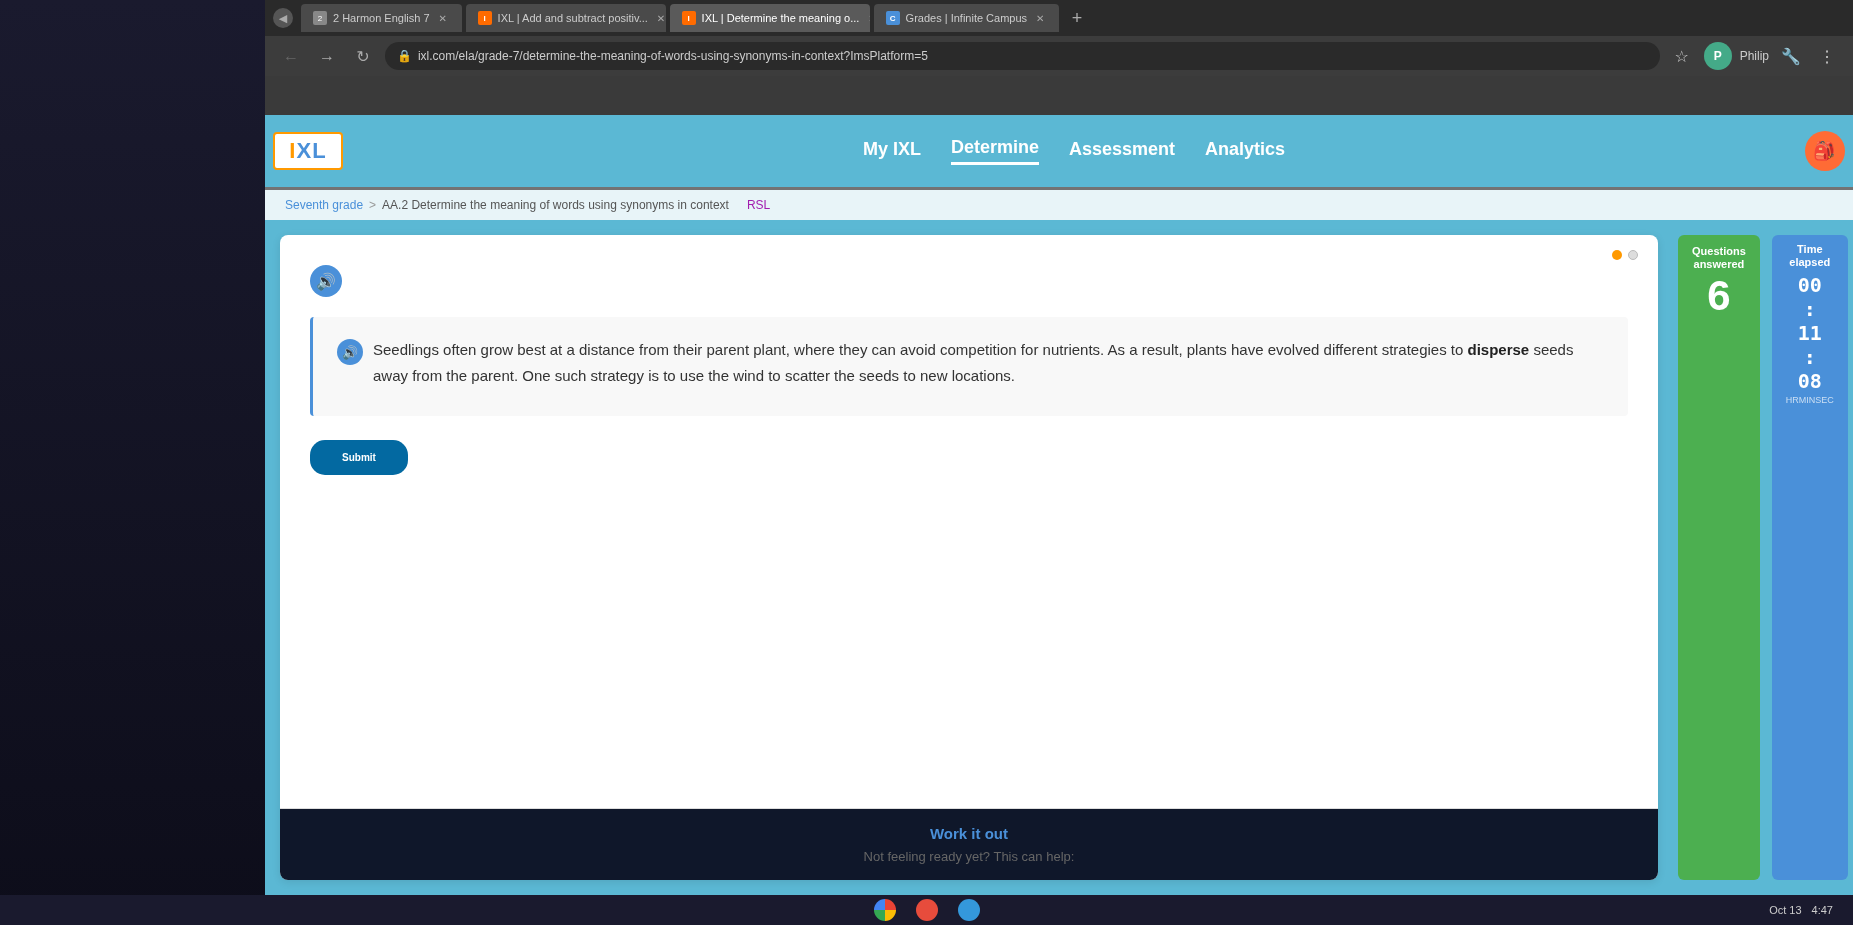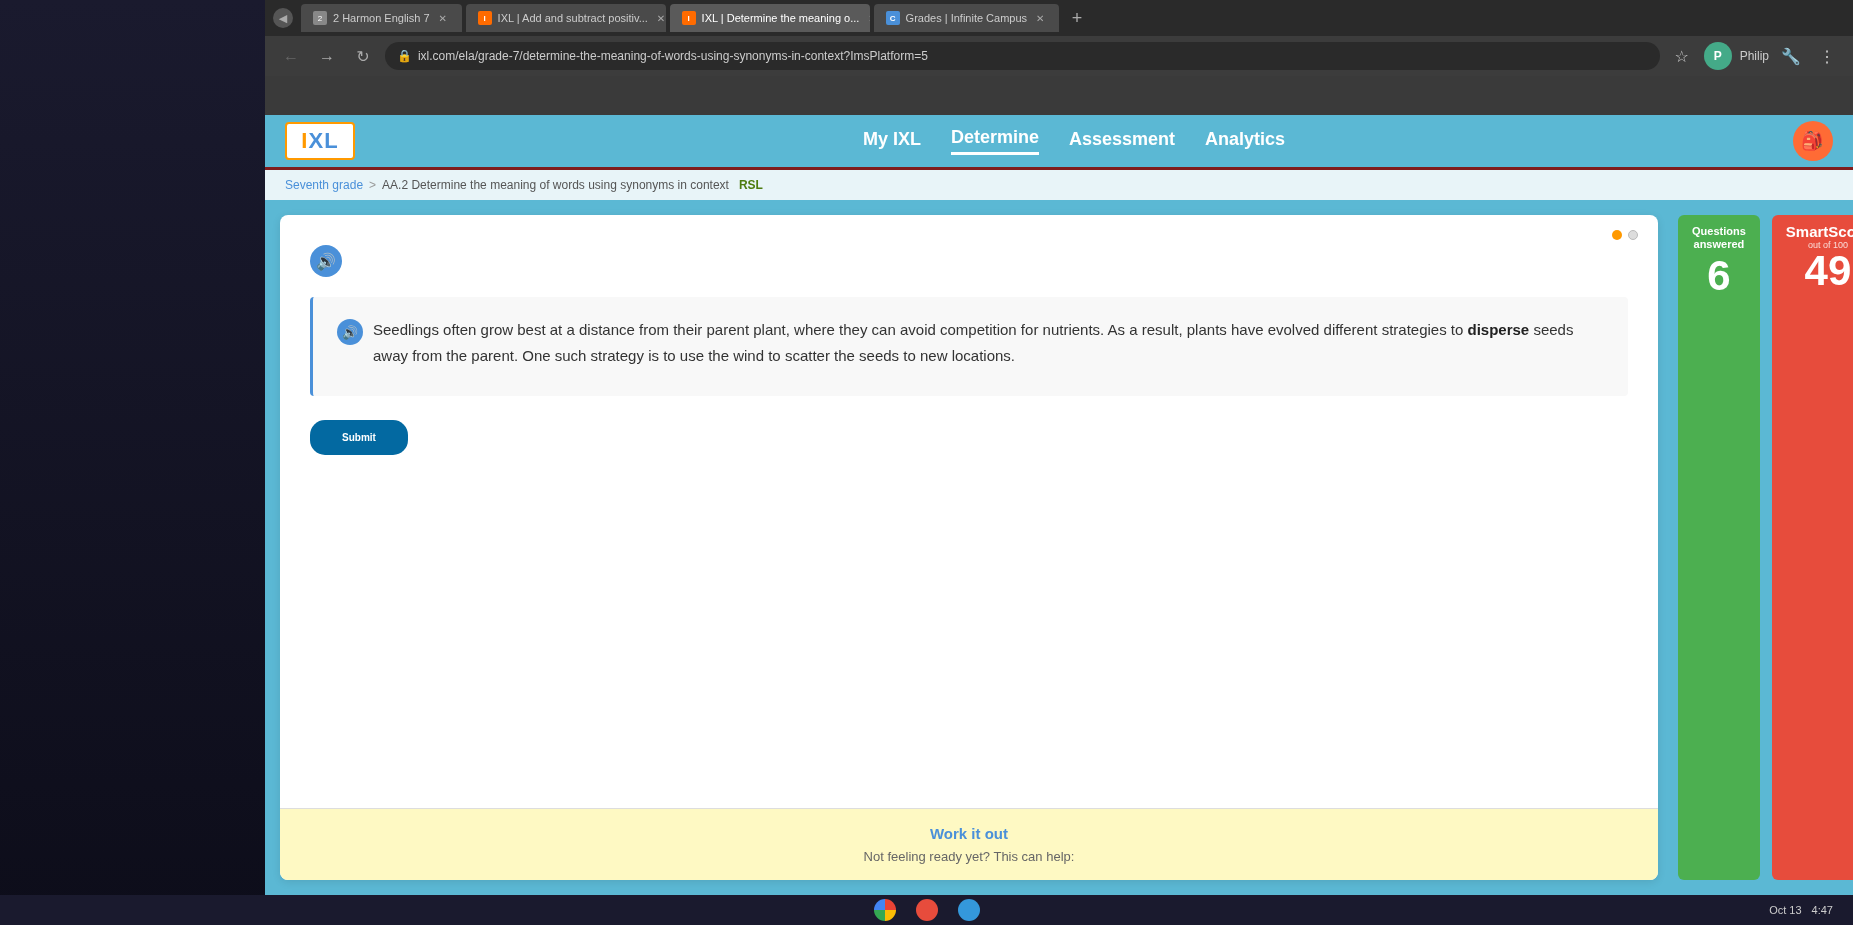--- a/index.html
+++ b/index.html
@@ -158,26 +158,26 @@
       right: 0;
       bottom: 30px;
       background: #5bb8d4;
       display: flex;
       flex-direction: column;
     }
 
     
     .ixl-header {
       background: #5bb8d4;
-      height: 55px;
-      display: flex;
-      align-items: center;
-      padding: 0 20px;
+      height: 75px;
+      display: flex;
+      align-items: center;
+      padding: 0 8px;
       gap: 40px;
-      border-bottom: 3px solid #7f1d1d;
+      border-bottom: 3px solid #737373;
     }
 
     .ixl-logo {
       background: #fff;
       border: 2px solid #f90;
       border-radius: 4px;
       padding: 4px 10px;
       font-weight: 900;
       font-size: 22px;
       color: #4a90d9;
@@ -355,21 +355,21 @@
       border: none;
       border-radius: 15px;
       padding: 12px 32px;
       font-size: 10px;
       font-weight: 600;
       cursor: pointer;
     }
 
     
     .work-it-out {
-      background: #fef9c3;
+      background: #0f172a;
       border-top: 1px solid #ddd;
       padding: 16px 30px;
       text-align: center;
       border-radius: 0 0 8px 8px;
     }
 
     .work-it-out-title {
       color: #4a90d9;
       font-weight: 700;
       font-size: 15px;
@@ -657,21 +657,21 @@
     </nav>
     <div class="ixl-header-right">
       <div class="student-avatar">🎒</div>
     </div>
   </div>
 
   <div class="breadcrumb-bar">
     <a class="breadcrumb-link">Seventh grade</a>
     <span class="breadcrumb-sep">&gt;</span>
     <span>AA.2 Determine the meaning of words using synonyms in context</span>
-    <span style="color:#4d7c0f;font-weight:700;margin-left:4px;">RSL</span>
+    <span style="color:#a21caf;font-weight:400;margin-left:12px;">RSL</span>
   </div>
 
   <div class="main-content">
 
     <div class="question-panel">
 
       
       <div class="progress-dots">
         <div class="dot filled"></div>
         <div class="dot empty"></div>
@@ -707,20 +707,29 @@
 
     </div>
 
     <div class="right-sidebar">
 
       <div class="questions-answered-card">
         <div class="qa-label">Questions answered</div>
         <div class="qa-count">6</div>
       </div>
 
+      <div class="time-elapsed-card">
+        <div class="te-label">Time elapsed</div>
+        <div class="te-time">00 : 11 : 08</div>
+        <div class="te-sub">
+          <span>HR</span>
+          <span>MIN</span>
+          <span>SEC</span>
+        </div>
+      </div>
 
       <div class="smartscore-card">
         <div class="ss-info">?</div>
         <div class="ss-label">SmartScore</div>
         <div class="ss-sublabel">out of 100</div>
         <div class="ss-score">49</div>
       </div>
 
       <div class="pencil-btn">
         <span>✏️</span>

